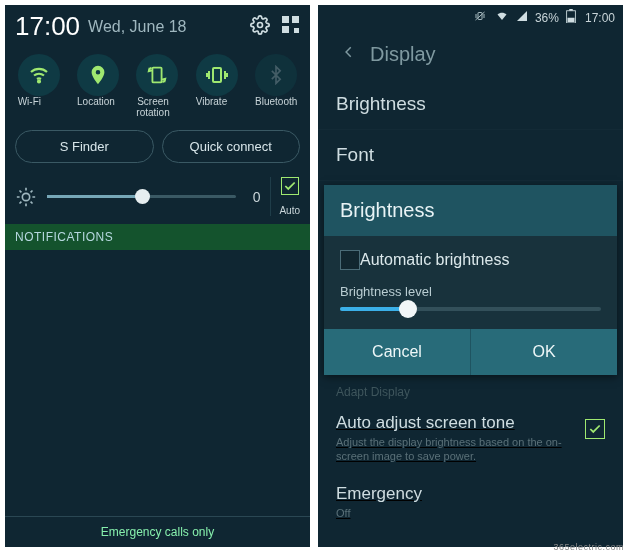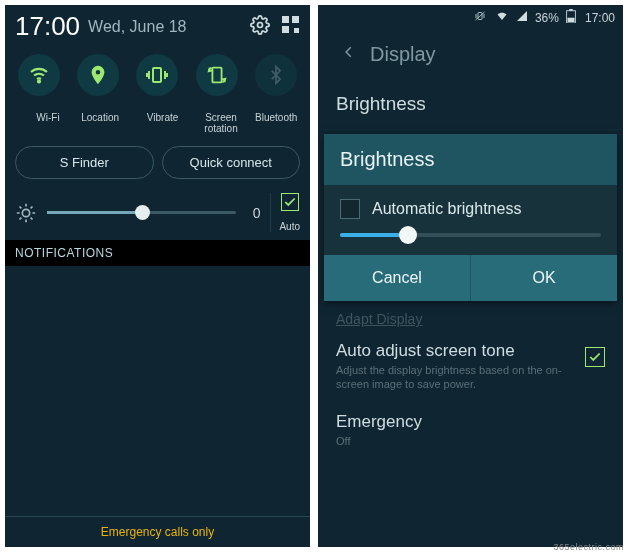--- a/index.html
+++ b/index.html
@@ -7,71 +7,71 @@
   .container { display: flex; gap: 8px; padding: 5px; }
   .phone { width: 305px; height: 542px; background: #0f2632; position: relative; overflow: hidden; }
 
   
   .status-bar { display: flex; align-items: center; padding: 6px 10px 2px; }
   .status-time { color: #fff; font-size: 26px; font-weight: 300; }
   .status-date { color: #9fb7bf; font-size: 16px; margin-left: 8px; }
   .status-right { margin-left: auto; display: flex; gap: 12px; align-items: center; }
 
   .quick-row { display: flex; justify-content: space-around; padding: 10px 4px 6px; }
-  .qs-item { display: flex; flex-direction: column; align-items: flex-end; gap: 16px; }
+  .qs-item { display: flex; flex-direction: column; align-items: flex-start; gap: 0; }
   .qs-circle { width: 42px; height: 42px; border-radius: 50%; background: #0f3a44; display: flex; align-items: center; justify-content: center; }
   .qs-label { color: #c8d4d8; font-size: 10px; }
   .qs-circle.dim { opacity: 0.55; }
 
   .btn-row { display: flex; gap: 8px; padding: 6px 10px; }
   .pill-btn { flex: 1; border: 1px solid #3a5964; border-radius: 18px; text-align: center; color: #d7e5e9; font-size: 13px; padding: 8px 0; background: transparent; }
 
   .bright-row { display: flex; align-items: center; padding: 8px 10px; gap: 10px; }
   .bright-icon { width: 22px; height: 22px; }
   .slider-a { flex: 1; height: 3px; background: #3a5964; position: relative; border-radius: 2px; }
   .slider-a .fill { position: absolute; left: 0; top: 0; height: 3px; background: #76a7b7; width: 50%; }
   .slider-a .thumb { position: absolute; top: -6px; left: 50%; width: 15px; height: 15px; border-radius: 50%; background: #e6eef0; margin-left: -7px; }
   .bright-val { color: #c8d4d8; font-size: 14px; width: 14px; text-align: right; }
   .auto-col { display: flex; flex-direction: column; align-items: center; gap: 10px; border-left: 1px solid #1f3d49; padding-left: 8px; }
   .auto-check { width: 18px; height: 18px; border: 1px solid #9fe870; display: flex; align-items: center; justify-content: center; }
   .auto-check svg { display: block; }
   .auto-label { color: #c8d4d8; font-size: 10px; }
 
-  .notif-header { background: #000000; color: #b6d8df; font-size: 12px; padding: 6px 10px; letter-spacing: 0.5px; }
+  .notif-header { background: #14532d; color: #b6d8df; font-size: 12px; padding: 6px 10px; letter-spacing: 0.5px; }
   .notif-item { display: flex; gap: 12px; padding: 10px 14px; }
   .notif-icon { width: 24px; height: 24px; margin-top: 2px; }
   .notif-title { color: #e6eef0; font-size: 16px; }
   .notif-sub { color: #8fa7ae; font-size: 12px; margin-top: 2px; }
 
-  .emergency { position: absolute; bottom: 0; left: 0; right: 0; border-top: 1px solid #2a4753; text-align: center; color: #eab308; font-size: 12px; padding: 8px 0; }
+  .emergency { position: absolute; bottom: 0; left: 0; right: 0; border-top: 1px solid #2a4753; text-align: center; color: #86efac; font-size: 12px; padding: 8px 0; }
 
   
   .r-status { display: flex; align-items: center; justify-content: flex-end; gap: 7px; padding: 4px 8px; color: #c8d4d8; font-size: 12px; }
   .r-status .time2 { margin-left: 2px; }
   .app-header { display: flex; align-items: center; gap: 14px; padding: 12px 24px; color: #7f99a0; font-size: 20px; }
   .app-header .chev { color: #6a858d; }
   .settings-item { padding: 14px 18px; color: #cfdde1; font-size: 19px; border-bottom: 1px solid rgba(255,255,255,0.02); }
 
   .dialog { margin: 4px 6px 0 6px; background: #18323c; box-shadow: 0 2px 8px rgba(0,0,0,0.5); }
   .dialog-header { background: #1f5461; color: #e8f3f5; padding: 14px 16px; font-size: 20px; }
   .dialog-body { padding: 14px 16px 18px; }
-  .auto-row { display: flex; align-items: center; gap: 12px; margin-bottom: 14px; }
+  .auto-row { display: flex; align-items: center; margin-bottom: 14px; }
   .chk-box { width: 20px; height: 20px; border: 1px solid #4b6c77; background: #12272f; }
   .auto-text { color: #dbe8eb; font-size: 16px; }
   .lvl-label { color: #b9cdd2; font-size: 13px; margin-bottom: 8px; }
   .slider-b { height: 4px; background: #33505a; position: relative; border-radius: 2px; }
   .slider-b .fill { position: absolute; left: 0; top: 0; height: 4px; background: #3bb0e8; width: 26%; border-radius: 2px; }
   .slider-b .thumb { position: absolute; top: -7px; left: 26%; width: 18px; height: 18px; border-radius: 50%; background: #f2f6f7; margin-left: -9px; }
   .dialog-buttons { display: flex; background: #286b79; }
   .dialog-buttons .dbtn { flex: 1; text-align: center; padding: 14px 8px; color: #eef7f8; font-size: 16px; }
   .dialog-buttons .dbtn:first-child { border-right: 1px solid #1f5461; }
 
-  .behind-item { padding: 10px 18px 4px; color: #3e555c; font-size: 14px; text-decoration: underline; }
+  .behind-item { padding: 10px 18px 4px; color: #3e555c; font-size: 12px; }
   .setting2 { padding: 10px 18px; display: flex; align-items: flex-start; }
-  .setting2 .txt { flex: 1; }
+  .setting2 .txt { flex: 1; text-decoration: underline; }
   .setting2 .title { color: #cfdde1; font-size: 17px; }
   .setting2 .sub { color: #5a7078; font-size: 11px; margin-top: 2px; line-height: 1.3; }
   .setting2 .chk2 { width: 20px; height: 20px; border: 1px solid #9fe870; display: flex; align-items: center; justify-content: center; margin-top: 6px; }
 
   .watermark { position: absolute; right: 4px; bottom: 2px; color: #888; font-size: 9px; letter-spacing: 0.5px; }
 </style>
 </head>
 <body>
 
 <div class="container">
@@ -113,37 +113,37 @@
       <div class="qs-item">
         <div class="qs-circle">
             <svg width="22" height="22" viewBox="0 0 24 24" fill="#9fe870">
               <path d="M12 2a7 7 0 0 0-7 7c0 5 7 13 7 13s7-8 7-13a7 7 0 0 0-7-7zm0 9.5a2.5 2.5 0 1 1 0-5 2.5 2.5 0 0 1 0 5z"></path>
             </svg>
           </div>
         <span class="qs-label">Location</span>
       </div>
       <div class="qs-item">
         <div class="qs-circle">
-            <svg width="24" height="24" viewBox="0 0 24 24" fill="none" stroke="#9fe870" stroke-width="2">
-              <rect x="8" y="5" width="8" height="14" rx="1"></rect>
-              <path d="M4 8v8M2 10v4M20 8v8M22 10v4"></path>
-            </svg>
-          </div>
-        <span class="qs-label">Vibrate</span>
-      </div>
-      <div class="qs-item">
-        <div class="qs-circle">
             <svg width="22" height="22" viewBox="0 0 24 24" fill="none" stroke="#9fe870" stroke-width="2">
               <rect x="7" y="4" width="10" height="16" rx="1"></rect>
               <path d="M3 8a6 6 0 0 1 3-4M21 16a6 6 0 0 1-3 4"></path>
               <path d="M4 4l-1 4 4-1M20 20l1-4-4 1"></path>
             </svg>
           </div>
         <span class="qs-label" style="white-space:pre-line; text-align:center; line-height:1.1;">Screen
 rotation</span>
+      </div>
+      <div class="qs-item">
+        <div class="qs-circle">
+            <svg width="24" height="24" viewBox="0 0 24 24" fill="none" stroke="#9fe870" stroke-width="2">
+              <rect x="8" y="5" width="8" height="14" rx="1"></rect>
+              <path d="M4 8v8M2 10v4M20 8v8M22 10v4"></path>
+            </svg>
+          </div>
+        <span class="qs-label">Vibrate</span>
       </div>
       <div class="qs-item">
         <div class="qs-circle dim">
             <svg width="20" height="20" viewBox="0 0 24 24" fill="none" stroke="#6f8a92" stroke-width="2">
               <path d="M7 7l10 10-5 5V2l5 5L7 17"></path>
             </svg>
           </div>
         <span class="qs-label">Bluetooth</span>
       </div>
     </div>
@@ -205,28 +205,30 @@
     <div class="app-header">
       <span class="chev">
         <svg width="14" height="20" viewBox="0 0 24 24" fill="none" stroke="#7f99a0" stroke-width="2.5">
             <polyline points="15 4 7 12 15 20"></polyline>
           </svg>
       </span>
       <span>Display</span>
     </div>
 
     <div class="settings-item">Brightness</div>
+    <div class="settings-item">Font</div>
 
     <div class="dialog">
       <div class="dialog-header">Brightness</div>
       <div class="dialog-body">
         <div class="auto-row">
           <div class="chk-box"></div>
           <span class="auto-text">Automatic brightness</span>
         </div>
+        <div class="lvl-label">Brightness level</div>
         <div class="slider-b">
           <div class="fill"></div>
             <div class="thumb"></div>
         </div>
       </div>
       <div class="dialog-buttons">
         <div class="dbtn">Cancel</div>
         <div class="dbtn">OK</div>
       </div>
     </div>

